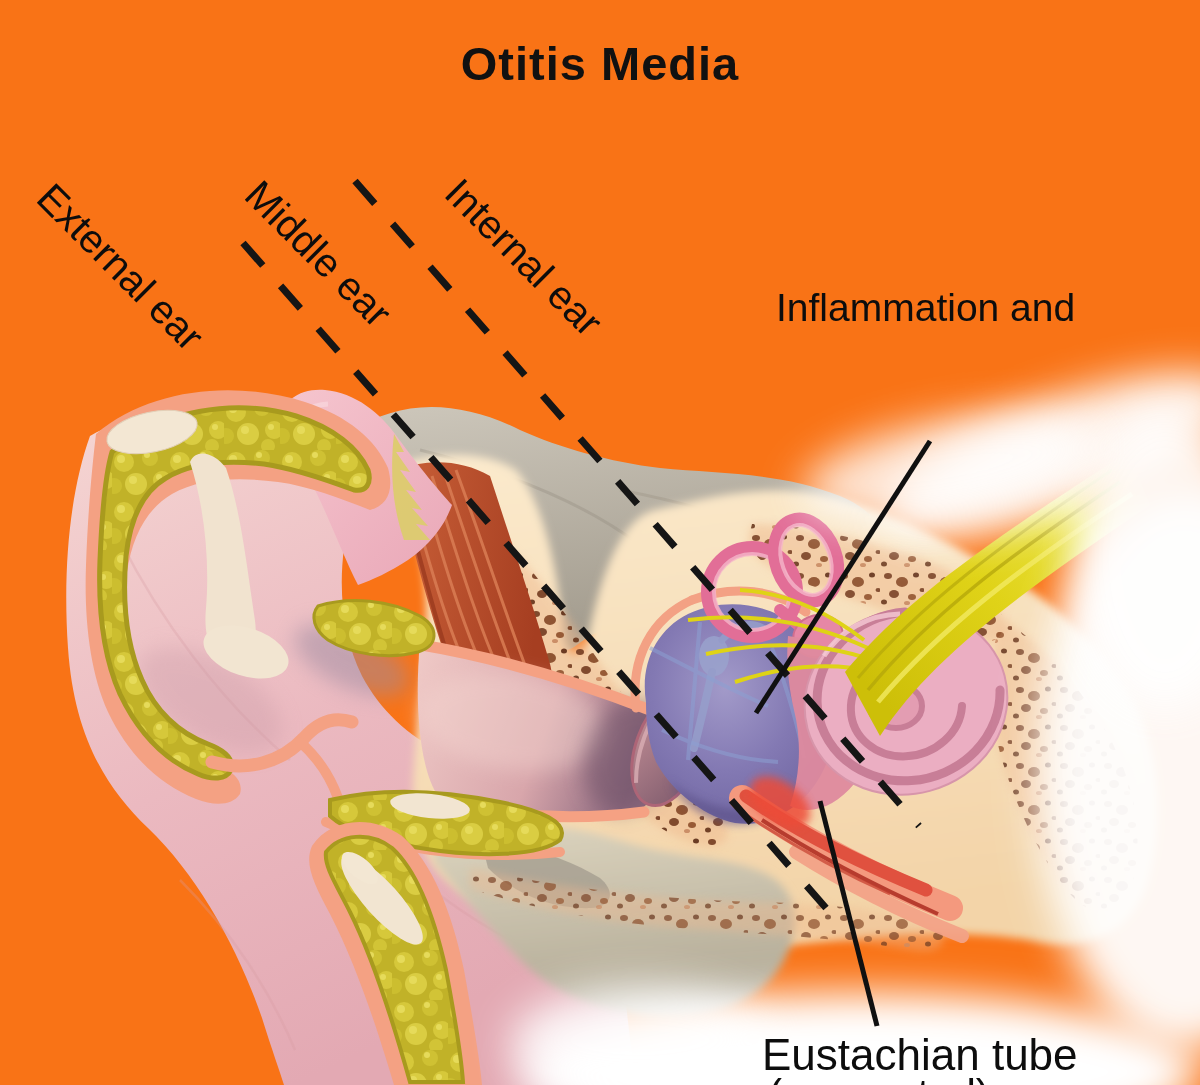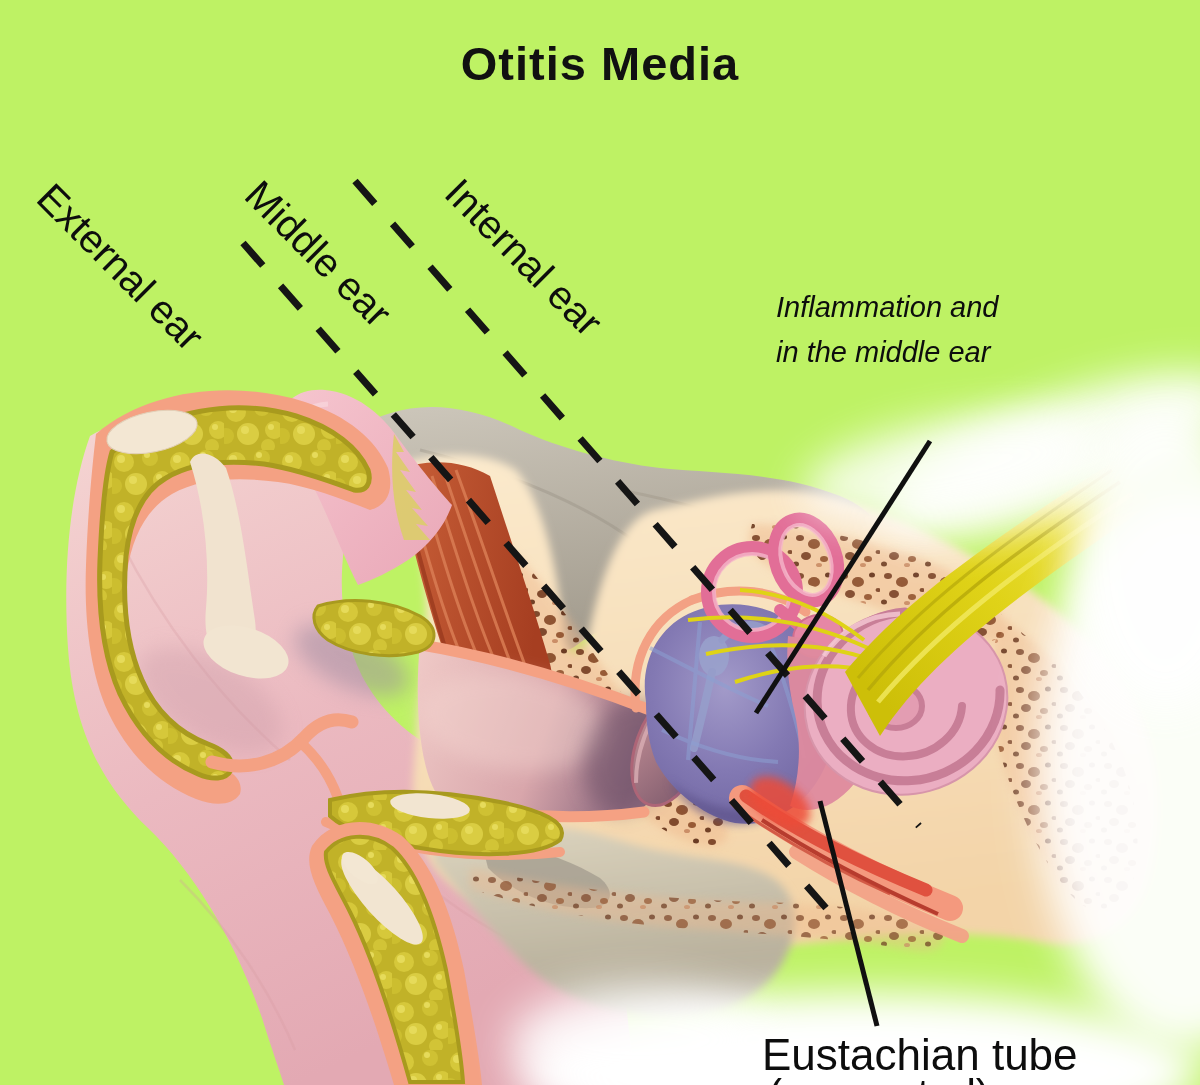--- a/index.html
+++ b/index.html
@@ -1,24 +1,24 @@
 <!DOCTYPE html>
 <html><head>
 <meta charset="utf-8">
 <style>
   html,body{margin:0;padding:0;background:#ffffff;}
-  #stage{position:relative;width:1200px;height:1085px;background:#bef264;overflow:hidden;
+  #stage{position:relative;width:1200px;height:1085px;background:#f97316;overflow:hidden;
          font-family:"Liberation Sans", sans-serif;color:#111;}
   #art{position:absolute;left:0;top:0;}
   .title{position:absolute;top:36px;left:0;width:100%;text-align:center;
          font-size:47px;font-weight:bold;letter-spacing:1px;}
   .rot{position:absolute;transform-origin:0 0;transform:rotate(45deg);
        white-space:nowrap;font-size:40px;color:#0d0d0d;}
-  .ann{position:absolute;left:776px;top:285px;font-size:29px;font-style:italic;
-       line-height:45px;color:#0d0d0d;}
+  .ann{position:absolute;left:776px;top:285px;font-size:39px;
+       line-height:45px;color:#0d0d0d;text-align:center;}
   .ann span{display:block;}
   .eu1{position:absolute;left:762px;top:1030px;font-size:44px;color:#0d0d0d;white-space:nowrap;}
   .eu2{position:absolute;left:768px;top:1071px;font-size:42px;color:#0d0d0d;white-space:nowrap;}
 </style>
 </head>
 <body>
 
 <div id="stage">
 
 <svg id="art" width="1200" height="1085" viewBox="0 0 1200 1085">
@@ -302,19 +302,18 @@
 </svg>
 
 <div class="title">Otitis Media</div>
 
 <div class="rot" style="left:60px;top:175px;">External ear</div>
 <div class="rot" style="left:268px;top:172px;">Middle ear</div>
 <div class="rot" style="left:468px;top:170px;">Internal ear</div>
 
 <div class="ann">
   <span>Inflammation and</span>
-  <span>in the middle ear</span>
 </div>
 
 <div class="eu1">Eustachian tube</div>
 <div class="eu2">(congested)</div>
 
 </div>
 
 </body></html>

